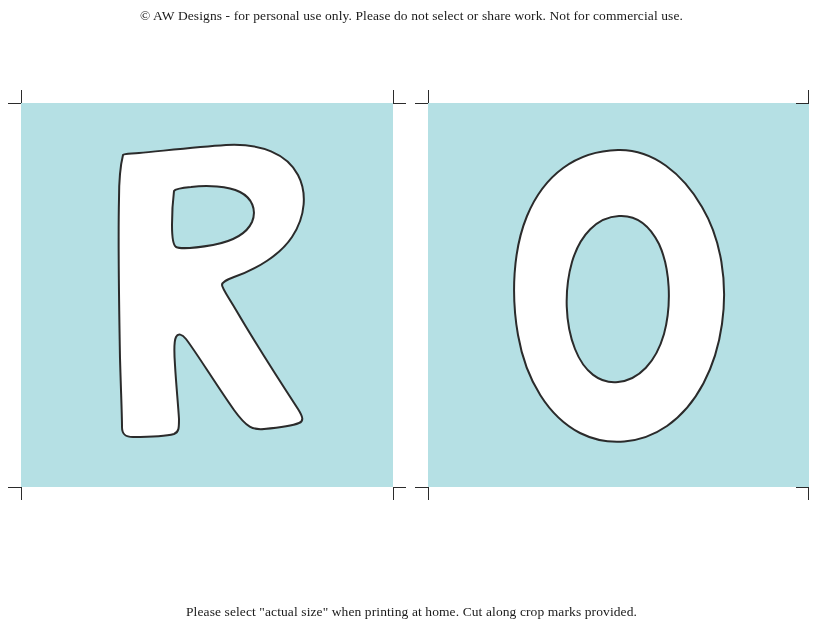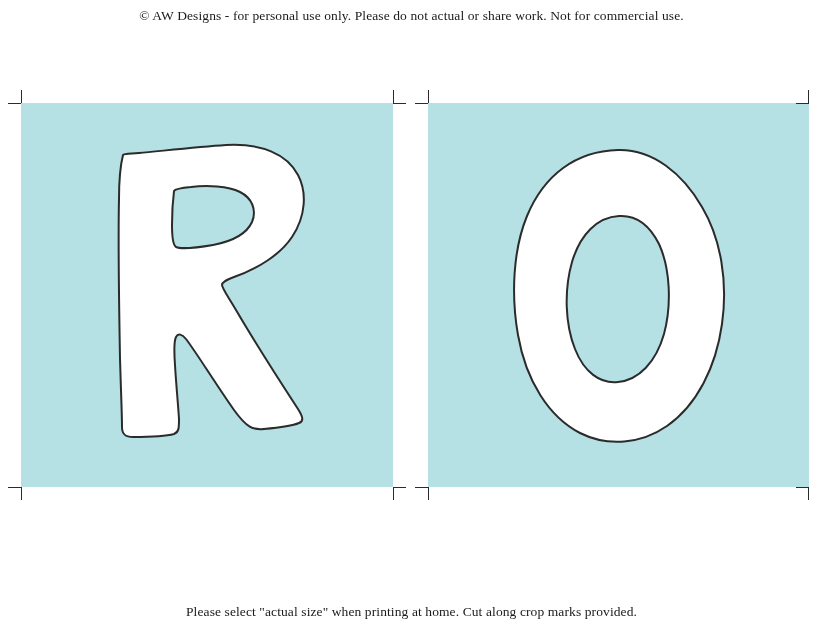--- a/index.html
+++ b/index.html
@@ -78,21 +78,21 @@
     stroke: #2b2b2b;
     stroke-width: 2;
     stroke-linejoin: round;
   }
 </style>
 </head>
 <body>
 
 <div class="sheet">
 
-  <div class="header-note">© AW Designs - for personal use only. Please do not actual or share work. Not for commercial use.</div>
+  <div class="header-note">© AW Designs - for personal use only. Please do not select or share work. Not for commercial use.</div>
 
   <div class="tile tile-1">
     <svg width="372" height="384" viewBox="0 0 372 384">
       <path class="glyph-letter" d="
         M 102 52
         C 100 60 98 78 98 96
         C 97 140 98 200 99 255
         C 100 290 101 312 101 324
         C 101 331 104 334 112 334
         C 128 334 146 333 153 331

